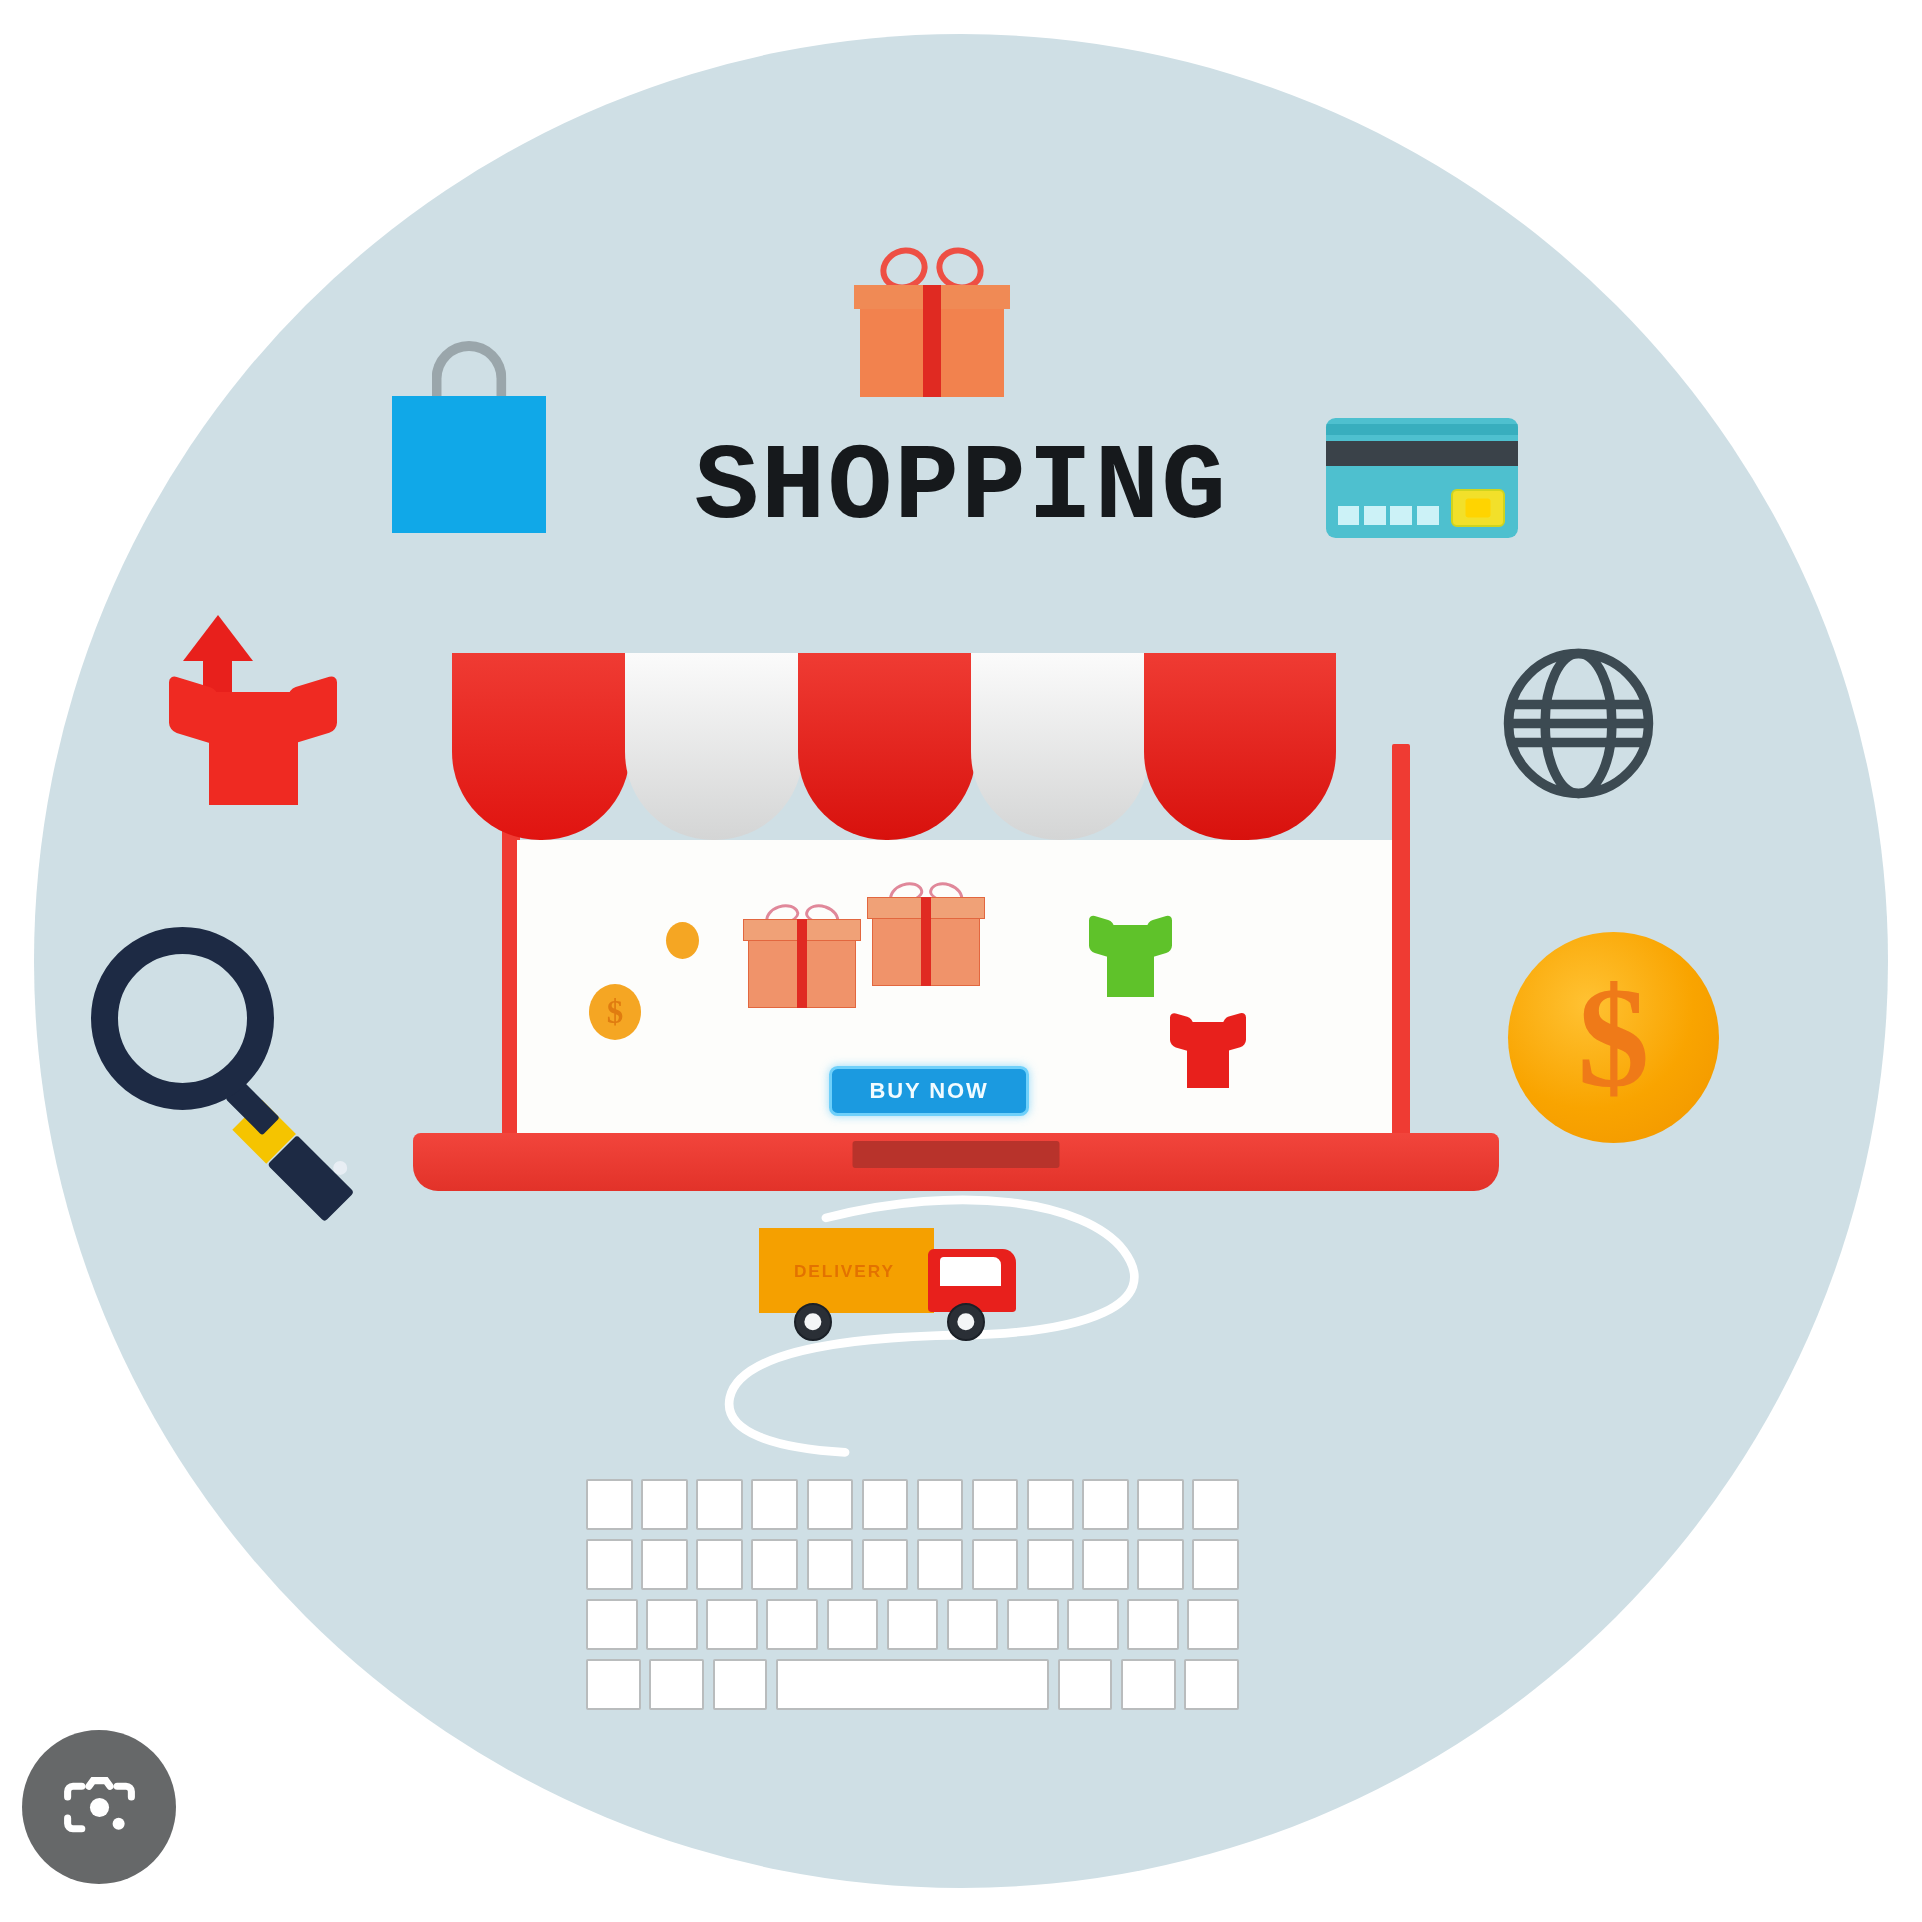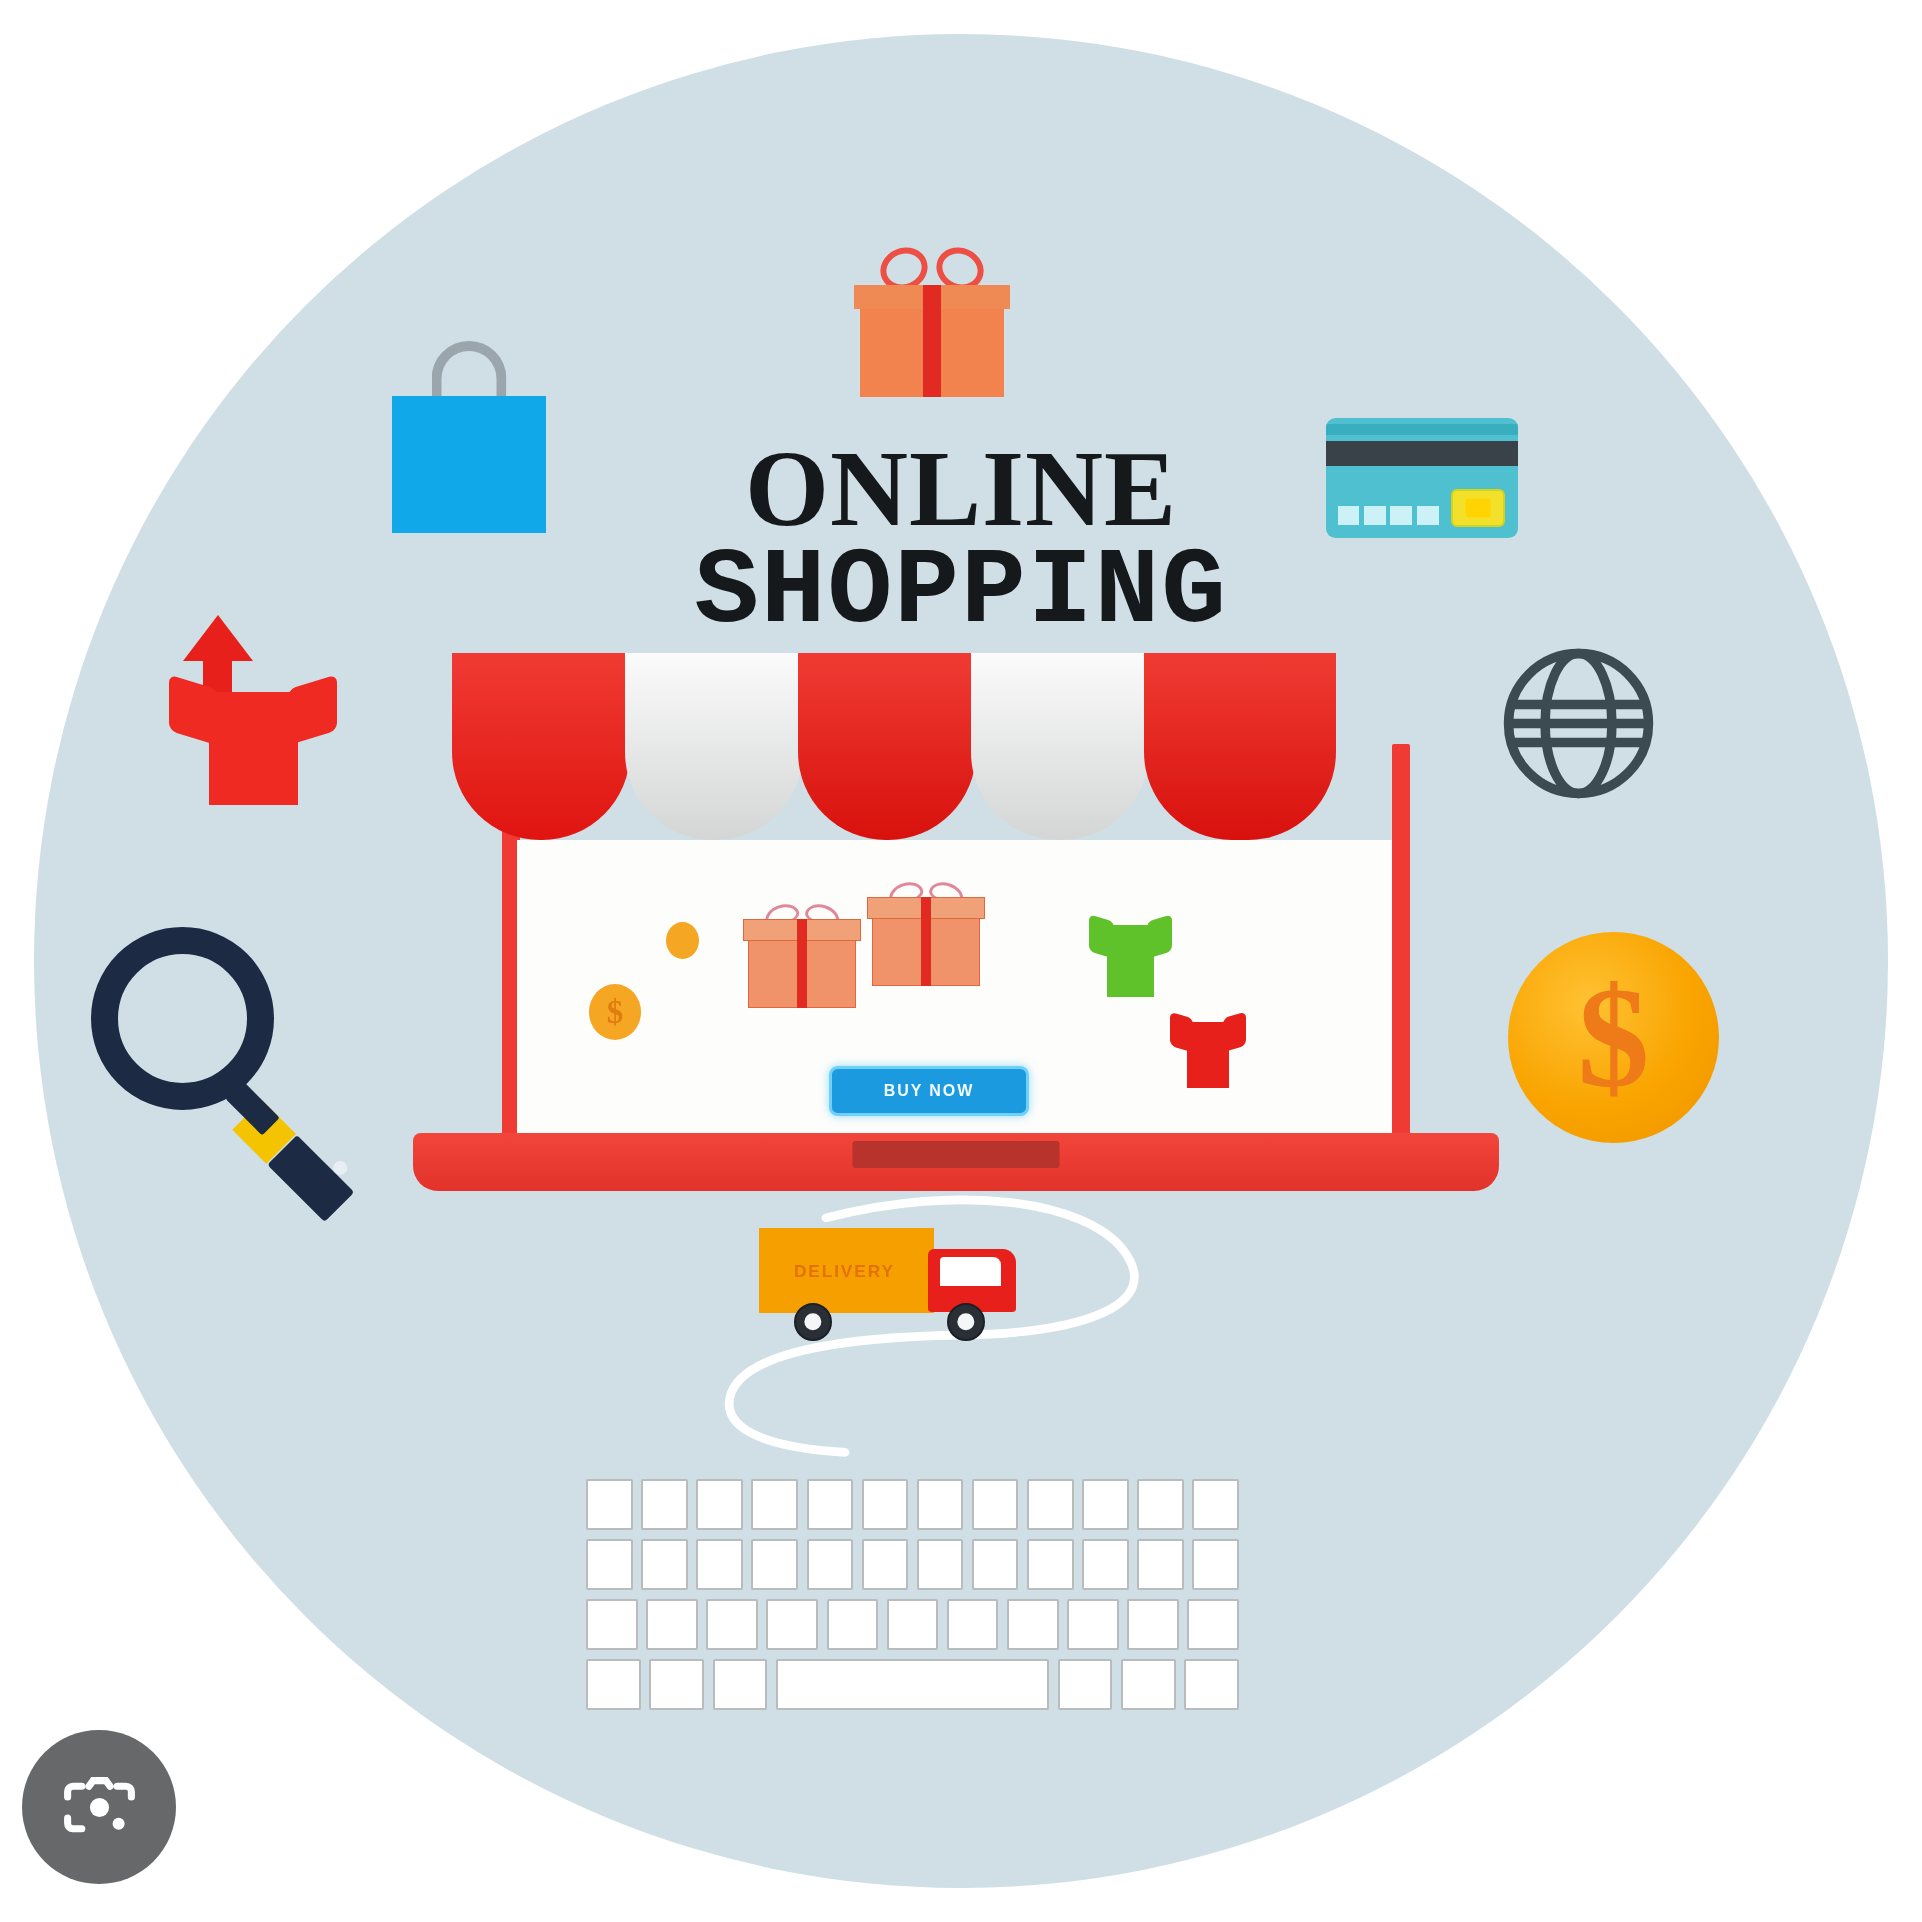--- a/index.html
+++ b/index.html
@@ -93,21 +93,21 @@
   .tee .sleeve-r{right:0;transform:skewY(-16deg);}
   .tee-green .torso,.tee-green .sleeve-l,.tee-green .sleeve-r{background:#5fc22a;}
   .tee-red .torso,.tee-red .sleeve-l,.tee-red .sleeve-r{background:#e8201c;}
   .tee-1{left:572px;top:65px;width:83px;height:92px;}
   .tee-2{left:653px;top:163px;width:75px;height:85px;}
 
   .buy-now{
     position:absolute;left:312px;top:226px;width:200px;height:50px;
     background:#1b9ae0;border:3.8px solid #6fd0fa;border-radius:8.6px;box-sizing:border-box;
     display:flex;align-items:center;justify-content:center;
-    color:#f2fbff;font-weight:bold;font-size:16px;letter-spacing:1.9px;
+    color:#f2fbff;font-weight:bold;font-size:22px;letter-spacing:1.9px;
     font-family:"Liberation Sans",sans-serif;
     box-shadow:0 0 9.6px rgba(110,205,250,.7);
   }
 
   
   .cable{position:absolute;left:672px;top:1191px;width:596px;height:269px;}
   .cable svg{display:block;}
 
   .truck{position:absolute;left:759px;top:1228px;width:269px;height:115px;}
   .truck .cargo{position:absolute;left:0;top:0;width:175px;height:85px;background:#f5a000;}
@@ -216,21 +216,20 @@
   .lens svg{display:block;}
 </style>
 </head>
 <body>
 
 <div id="stage">
 
   <div class="circle-bg"></div>
 
   <div class="title">
-    <div class="l1">ONLINE</div>
     <div class="l2">SHOPPING</div>
   </div>
 
   <div class="gift-big">
     <div class="bow"></div>
     <div class="body"></div>
     <div class="lid"></div>
     <div class="ribbon"></div>
   </div>
 

